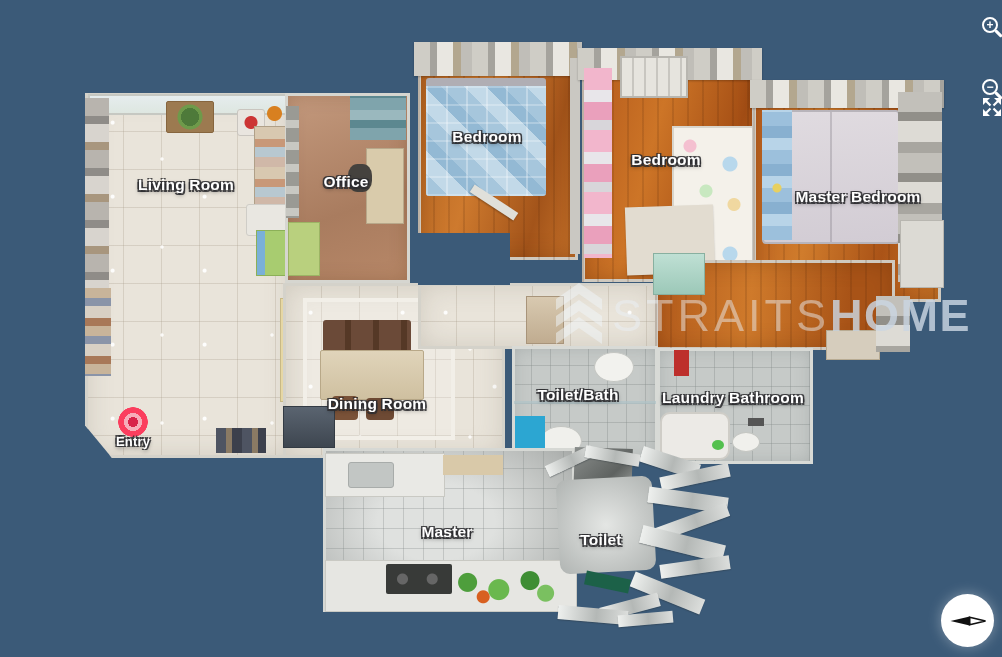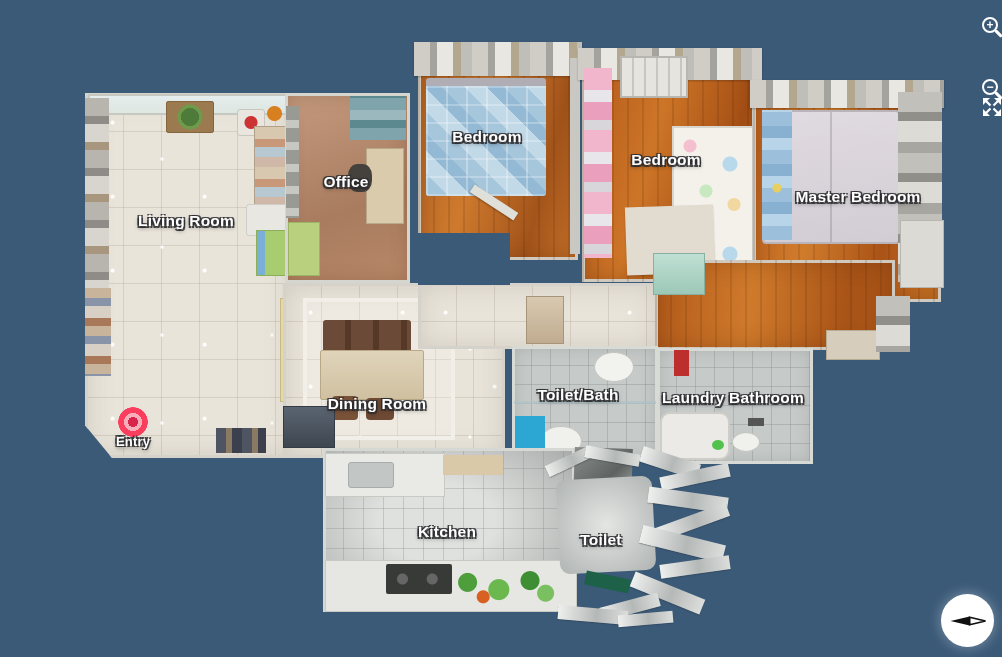--- a/index.html
+++ b/index.html
@@ -196,30 +196,40 @@
     <div class="shard" style="left:640px;top:535px;width:85px;height:18px;transform:rotate(14deg);"></div>
     <div class="shard" style="left:660px;top:560px;width:70px;height:14px;transform:rotate(-8deg);"></div>
     <div class="shard" style="left:630px;top:585px;width:75px;height:16px;transform:rotate(22deg);"></div>
     <div class="shard" style="left:600px;top:600px;width:60px;height:14px;transform:rotate(-15deg);"></div>
     <div class="shard" style="left:558px;top:608px;width:70px;height:14px;transform:rotate(5deg);"></div>
     <div class="shard" style="left:545px;top:455px;width:50px;height:12px;transform:rotate(-25deg);"></div>
     <div class="shard" style="left:585px;top:450px;width:55px;height:12px;transform:rotate(10deg);"></div>
     <div class="shard" style="left:618px;top:613px;width:55px;height:12px;transform:rotate(-5deg);"></div>
     <div class="abs" style="left:585px;top:575px;width:45px;height:14px;background:#1c6148;transform:rotate(12deg);"></div>
 
-
-    <div class="room-label" style="left:186px;top:185px;margin-top:36px;">Living Room</div>
+    <div class="watermark">
+      <svg width="46" height="64" viewBox="0 0 46 64">
+        <g fill="rgba(240,245,250,0.5)">
+          <path d="M23 0 L46 16 V27 L23 11 L0 27 V16 Z"></path>
+          <path d="M23 17 L46 33 V44 L23 28 L0 44 V33 Z"></path>
+          <path d="M23 34 L46 50 V61 L23 45 L0 61 V50 Z"></path>
+        </g>
+      </svg>
+      <div class="wm-text"><span class="wm-light">STRAITS</span><span class="wm-bold">HOME</span></div>
+    </div>
+
+    <div class="room-label" style="left:186px;top:185px;">Living Room</div>
     <div class="room-label" style="left:346px;top:182px;text-align:center;">Office</div>
     <div class="room-label" style="left:487px;top:137px;">Bedroom</div>
     <div class="room-label" style="left:666px;top:160px;">Bedroom</div>
     <div class="room-label" style="left:858px;top:197px;">Master Bedroom</div>
     <div class="room-label" style="left:377px;top:376px;margin-top:28px;">Dining Room</div>
     <div class="room-label" style="left:578px;top:395px;text-align:center;">Toilet/Bath</div>
     <div class="room-label" style="left:733px;top:398px;">Laundry Bathroom</div>
-    <div class="room-label" style="left:447px;top:532px;">Kitchen</div>
+    <div class="room-label" style="left:447px;top:532px;">Master</div>
     <div class="room-label" style="left:601px;top:540px;">Toilet</div>
 
     <div class="entry-marker"></div>
     <div class="room-label entry-label" style="left:133px;top:441px;">Entry</div>
   </div>
 
   <div class="ctrl mag" style="left:980px;top:15px;">
     <span class="lens"></span>
     <span class="handle"></span>
     <span class="sign">+</span>

